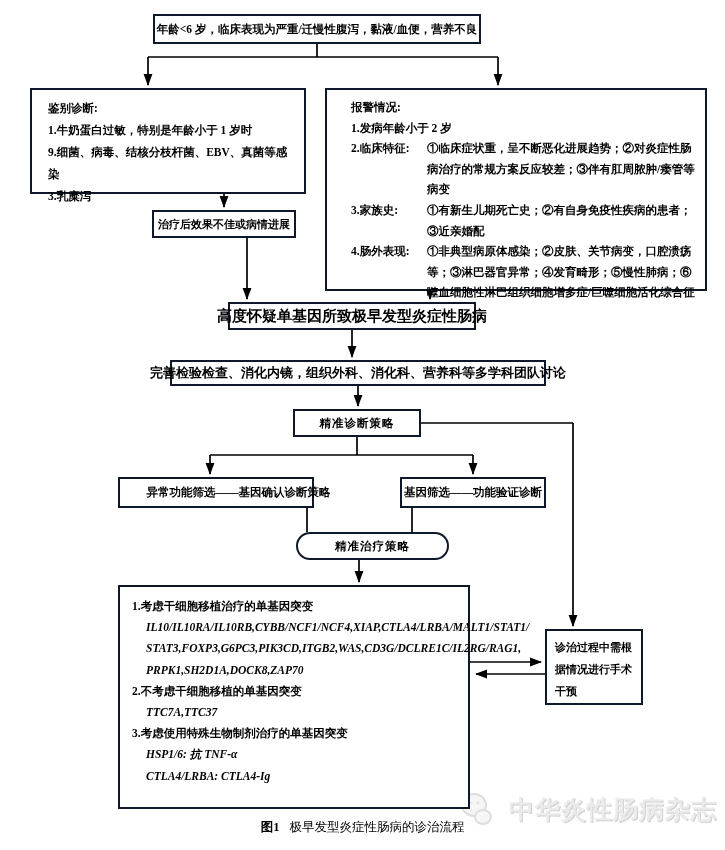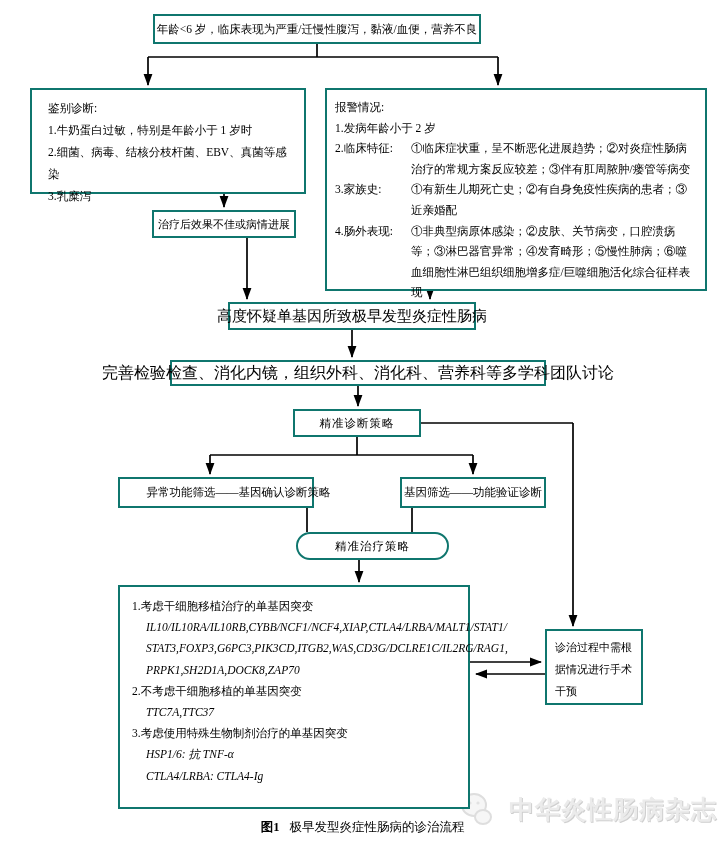--- a/index.html
+++ b/index.html
@@ -1,35 +1,35 @@
 <!DOCTYPE html>
 <html><head>
 <meta charset="utf-8">
 <style>
   html,body{margin:0;padding:0;background:#ffffff;}
   body{font-family:"Liberation Serif","DejaVu Serif",serif;color:#000;}
   .canvas{position:relative;width:725px;height:850px;background:#fff;overflow:hidden;}
   .connectors{position:absolute;left:0;top:0;z-index:1;}
-  .box{position:absolute;box-sizing:border-box;background:#fff;border:2px solid #0f766e;z-index:2;}
+  .box{position:absolute;box-sizing:border-box;background:#fff;border:2px solid #0f172a;z-index:2;font-weight:bold;}
   .center-box{display:flex;align-items:center;justify-content:center;text-align:center;white-space:nowrap;}
 
   
   .entry{left:153px;top:14px;width:328px;height:30px;font-size:11.5px;}
   
   .diff{left:30px;top:88px;width:276px;height:106px;padding:7px 16px;font-size:11.5px;line-height:22px;}
   
-  .alarm{left:325px;top:88px;width:382px;height:203px;padding:7px 10px 7px 8px;font-size:11.5px;line-height:20.6px;}
+  .alarm{left:325px;top:88px;width:382px;height:203px;padding:7px 10px 7px 24px;font-size:11.5px;line-height:20.6px;}
   .alarm-item{display:flex;}
   .alarm-item .lbl{flex:0 0 auto;min-width:76px;white-space:pre;}
   .alarm-item .lbl:empty{display:none;min-width:0;}
   .alarm-item .txt{flex:1 1 auto;}
   
   .outcome{left:152px;top:210px;width:144px;height:28px;font-size:11px;}
   .suspicion{left:228px;top:302px;width:248px;height:28px;font-size:15px;}
-  .mdt{left:170px;top:360px;width:376px;height:26px;font-size:16px;}
+  .mdt{left:170px;top:360px;width:376px;height:26px;font-size:13px;}
   .dxstrat{left:293px;top:409px;width:128px;height:28px;font-size:11.5px;letter-spacing:1px;}
   .funcfirst{left:118px;top:477px;width:196px;height:31px;font-size:11.5px;padding-left:45px;}
   .genefirst{left:400px;top:477px;width:146px;height:31px;font-size:11.5px;}
   .txstrat{left:296px;top:532px;width:153px;height:28px;font-size:11.5px;letter-spacing:1px;border-radius:14px;}
   
   .genesbox{left:118px;top:585px;width:352px;height:224px;padding:9px 10px 6px 12px;font-size:11.5px;line-height:21.2px;}
   .gene-line{padding-left:14px;font-style:italic;}
   
   .surgery{left:545px;top:629px;width:98px;height:76px;padding:5px 8px;font-size:11px;line-height:22px;}
   
@@ -90,21 +90,21 @@
     </g>
   </svg>
 
   <div class="box center-box entry">
     <span>年龄&lt;6 岁，临床表现为严重/迁慢性腹泻，黏液/血便，营养不良</span>
   </div>
 
   <div class="box diff">
     <div>鉴别诊断:</div>
     <div>1.牛奶蛋白过敏，特别是年龄小于 1 岁时</div>
-    <div>2.细菌、病毒、结核分枝杆菌、EBV、真菌等感染</div>
+    <div>9.细菌、病毒、结核分枝杆菌、EBV、真菌等感染</div>
     <div>3.乳糜泻</div>
   </div>
 
   <div class="box alarm">
     <div>报警情况:</div>
     <div class="alarm-item">
 
       <span class="txt">1.发病年龄小于 2 岁</span>
     </div>
     <div class="alarm-item">

